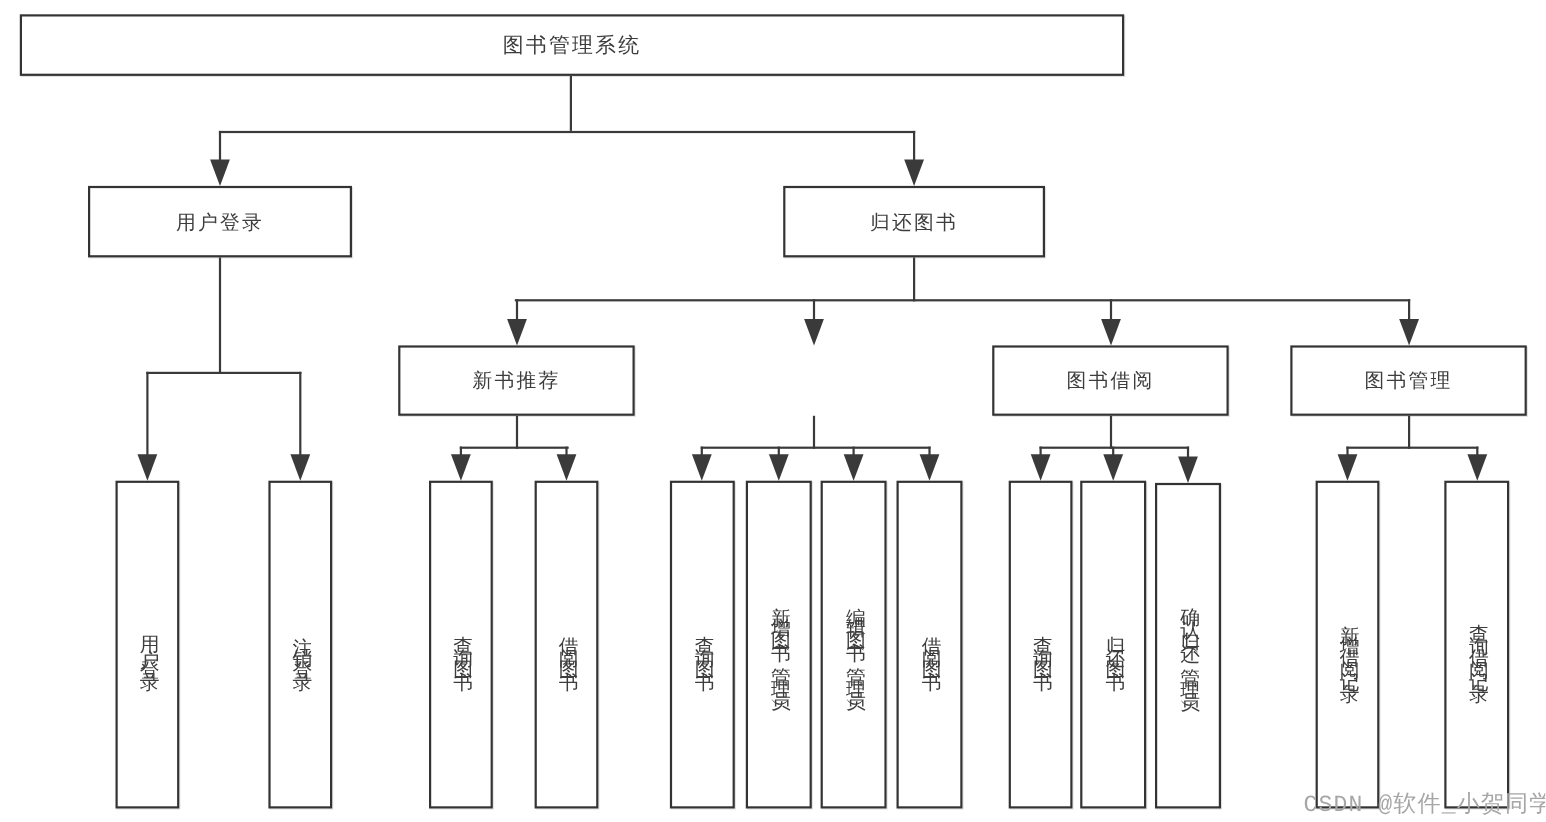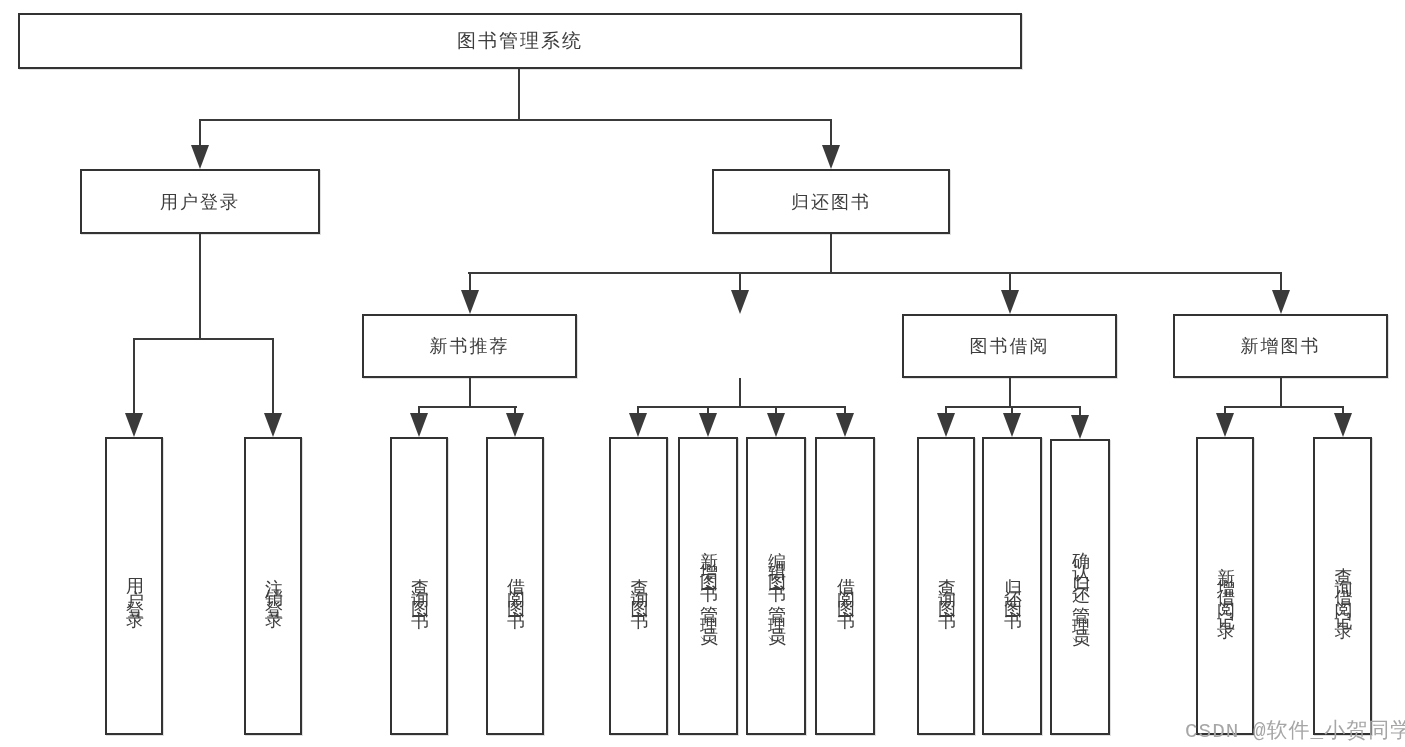--- a/index.html
+++ b/index.html
@@ -63,21 +63,21 @@
   <div class="box" style="left:362px;top:314px;width:215px;height:64px;">
     <span>新书推荐</span>
   </div>
 
 
   <div class="box" style="left:902px;top:314px;width:215px;height:64px;">
     <span>图书借阅</span>
   </div>
 
   <div class="box" style="left:1173px;top:314px;width:215px;height:64px;">
-    <span>新增图书</span>
+    <span>图书管理</span>
   </div>
 
   <div class="leaf" style="left:105px;top:437px;width:58px;height:298px;">
     <span class="vtext">用户登录</span>
   </div>
   <div class="leaf" style="left:244px;top:437px;width:58px;height:298px;">
     <span class="vtext">注销登录</span>
   </div>
 
   <div class="leaf" style="left:390px;top:437px;width:58px;height:298px;">

